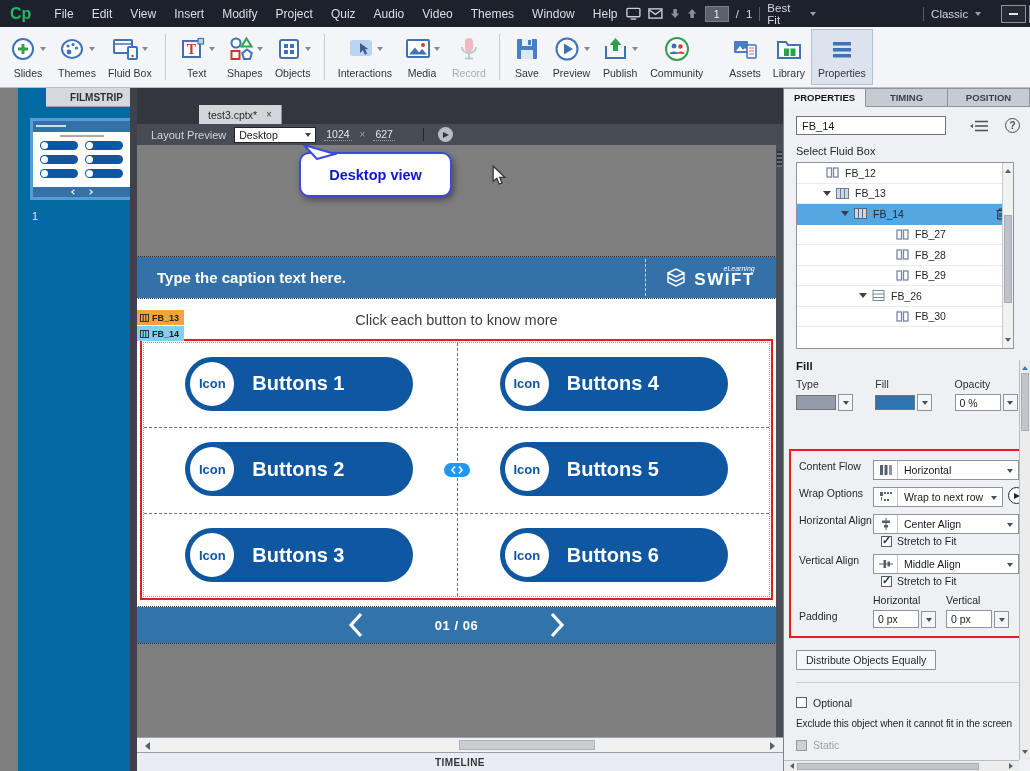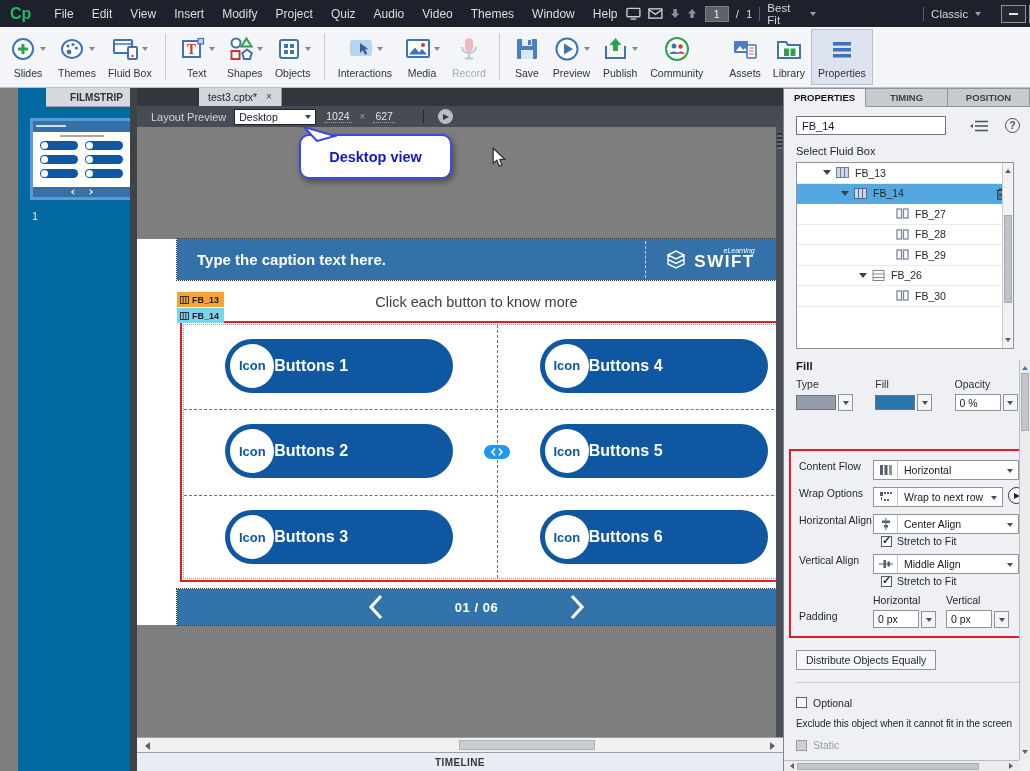--- a/index.html
+++ b/index.html
@@ -42,21 +42,21 @@
   .mini-pill::before { content:''; position:absolute; left:1px; top:1px; width:7px; height:7px; border-radius:50%; background:#fff; }
   .thumb-pager { position:absolute; bottom:0; left:0; right:0; height:10px; background:#3371a8; display:flex; align-items:center; justify-content:center; gap:12px; }
   .thumb-pager i { display:block; width:4px; height:4px; border-left:1.5px solid #fff; border-bottom:1.5px solid #fff; }
   .thumb-pager i.l { transform:rotate(45deg); }
   .thumb-pager i.r { transform:rotate(-135deg); }
   .fs-num { position:absolute; left:14px; top:122px; color:#e8e8e8; font-size:11px; }
   #left-splitter { position:absolute; left:130px; top:88px; width:7px; height:683px; background:#3f4246; }
 
   
   #canvas-region { position:absolute; left:137px; top:88px; width:646px; height:683px; display:flex; flex-direction:column; }
-  #tabbar { height:18px; background:#33363d; display:flex; align-items:flex-end; }
+  #tabbar { height:36px; background:#33363d; display:flex; align-items:flex-end; }
   .doc-tab { margin-left:62px; height:19px; background:#d3d6db; display:flex; align-items:center; padding:0 9px; font-size:10.5px; color:#24282e; border-right:1px solid #8d9199; }
   .tab-close { margin-left:9px; color:#3c4048; font-size:10px; }
   #layoutbar { height:21px; background:#474b53; display:flex; align-items:center; padding:0 14px; gap:8px; }
   .lb-label { color:#d3d5da; font-size:11px; }
   .lb-select { width:82px; height:16px; background:#fff; border:1px solid #20242c; display:flex; align-items:center; padding:0 4px; font-size:10.5px; color:#16181c; }
   .sel-caret { margin-left:auto; width:0; height:0; border:3.5px solid transparent; border-top:4.5px solid #3c4048; margin-top:4px; }
   .lb-dim { color:#e3e5e9; font-size:10.5px; border-bottom:1px dotted #9aa0a8; padding:0 2px; }
   .lb-x { color:#9aa0a8; font-size:10px; }
   .lb-sep { width:1px; height:13px; background:#23262c; margin-left:20px; }
   .lb-play { width:15px; height:15px; border-radius:50%; background:#b9bdc3; display:flex; align-items:center; justify-content:center; margin-left:6px; }
@@ -67,21 +67,21 @@
   .splitter-grip { position:absolute; top:6px; left:1px; width:5px; height:16px; background:repeating-linear-gradient(#2e3136 0 2px, #6a6e75 2px 4px); }
 
   
   .callout { position:absolute; left:162px; top:7px; width:153px; height:45px; background:#fff; border:2px solid #3b49e0; border-radius:10px; box-shadow:2px 3px 6px rgba(0,0,0,.4); display:flex; align-items:center; justify-content:center; z-index:3; }
   .callout-text { color:#1016d8; font-weight:bold; font-size:14.5px; }
   .callout-tail { position:absolute; left:166px; top:-1px; z-index:4; }
 
   .mouse-cursor { position:absolute; left:355px; top:20px; z-index:6; }
 
   
-  .slide { position:absolute; left:0; top:112px; width:639px; height:386px; background:#fff;padding-left:40px; }
+  .slide { position:absolute; left:0; top:112px; width:639px; height:386px; background:#fff; }
   .slide-caption { height:41px; background:#3371a8; position:relative; display:flex; align-items:center; padding-left:20px; outline:1px dotted #30343a; }
   .caption-text { color:#fff; font-weight:bold; font-size:15px; }
   .caption-logo { position:absolute; right:3px; top:2px; bottom:2px; width:128px; border-left:1px dashed #bcd4e8; display:flex; align-items:center; justify-content:center; gap:6px; }
   .logo-text { display:flex; flex-direction:column; align-items:flex-end; }
   .logo-tagline { color:#fff; font-size:7px; font-style:italic; margin-bottom:-2px; }
   .logo-brand { color:#fff; font-size:17px; font-weight:bold; letter-spacing:1.5px; }
 
   .slide-body { position:relative; height:309px; }
   .fb-tag { position:absolute; left:0; display:flex; align-items:center; gap:3px; height:15px; padding:0 5px 0 3px; font-size:9px; font-weight:bold; color:#222; z-index:2; }
   .fb-tag.fb13 { top:12px; background:#f5a33b; }
@@ -89,21 +89,21 @@
   .slide-heading { text-align:center; padding-top:14px; font-size:14.5px; color:#3c3c3c; }
 
   .red-box { position:absolute; left:3px; top:41px; width:633px; height:261px; border:2px solid #e81c1c; background:#fff; }
   .red-box::before { content:''; position:absolute; inset:1px; border:1px dotted #9a9a9a; pointer-events:none; }
   .rb-vline { position:absolute; left:50%; top:2px; bottom:2px; border-left:1px dashed #707070; }
   .rb-hline { position:absolute; left:2px; right:2px; border-top:1px dashed #707070; }
   .fb-grid { position:absolute; inset:0; display:grid; grid-template-columns:1fr 1fr; grid-template-rows:1fr 1fr 1fr; }
   .fb-cell { display:flex; align-items:center; justify-content:center; }
   .pill { width:228px; height:54px; border-radius:27px; background:#0f57a0; display:flex; align-items:center; }
   .pill-icon { width:44px; height:44px; border-radius:50%; background:#fff; margin-left:5px; display:flex; align-items:center; justify-content:center; color:#0f57a0; font-weight:bold; font-size:13px; flex-shrink:0; }
-  .pill-label { color:#fff; font-weight:bold; font-size:16px; white-space:nowrap; }
+  .pill-label { color:#fff; font-weight:bold; font-size:20px; margin-left:18px; white-space:nowrap; }
   .divider-handle { position:absolute; left:calc(50% - 13px); top:calc(50% - 7px); width:26px; height:14px; border-radius:7px; background:#2196f3; display:flex; align-items:center; justify-content:center; z-index:2; }
 
   .slide-pager { height:36px; background:#3273ab; display:flex; align-items:center; justify-content:center; outline:1px dotted #30343a; }
   .pager-text { color:#fff; font-weight:bold; font-size:13px; letter-spacing:.5px; margin:0 72px; }
 
   #canvas-hscroll { height:15px; background:#f0f0f0; border-top:1px solid #9aa0a8; position:relative; }
   .hs-arrow { position:absolute; top:4px; width:0; height:0; border:4px solid transparent; }
   .hs-arrow.left { left:4px; border-right:5px solid #5a5e66; }
   .hs-arrow.right { right:4px; border-left:5px solid #5a5e66; }
   .hs-thumb { position:absolute; left:322px; width:136px; top:2px; height:10px; background:#c9ccd1; border:1px solid #aeb2b8; }
@@ -604,20 +604,31 @@
             <path d="M1 7l3-2v4z" fill="#4a4e55"></path>
             <path d="M6 2.5h13M6 7h13M6 11.5h13" stroke="#4a4e55" stroke-width="1.6"></path>
           </svg>
       </span>
       <span class="help-circle">?</span>
     </div>
     <div class="select-label">Select Fluid Box</div>
 
     <div class="tree">
       <div class="tree-row">
+        <span class="t-ind" style="width:16px"></span>
+          <span class="t-ind" style="width:13px"></span>
+        <span class="t-icon">
+            <svg width="13" height="11" viewBox="0 0 13 11">
+              <rect x="1" y="1" width="4.5" height="9" fill="none" stroke="#7c86a0" stroke-width="1.3"></rect>
+              <rect x="7.5" y="1" width="4.5" height="9" fill="none" stroke="#7c86a0" stroke-width="1.3"></rect>
+            </svg>
+          </span>
+        <span>FB_12</span>
+      </div>
+      <div class="tree-row">
         <span class="t-ind" style="width:26px"></span>
           <span class="tri-down"></span>
         <span class="t-icon">
             <svg width="13" height="11" viewBox="0 0 13 11">
               <rect x="0.5" y="0.5" width="12" height="10" fill="#ccd7e8" stroke="#6f7b96"></rect>
               <path d="M4.5 .5v10M8.5 .5v10" stroke="#6f7b96"></path>
             </svg>
           </span>
         <span>FB_13</span>
       </div>

